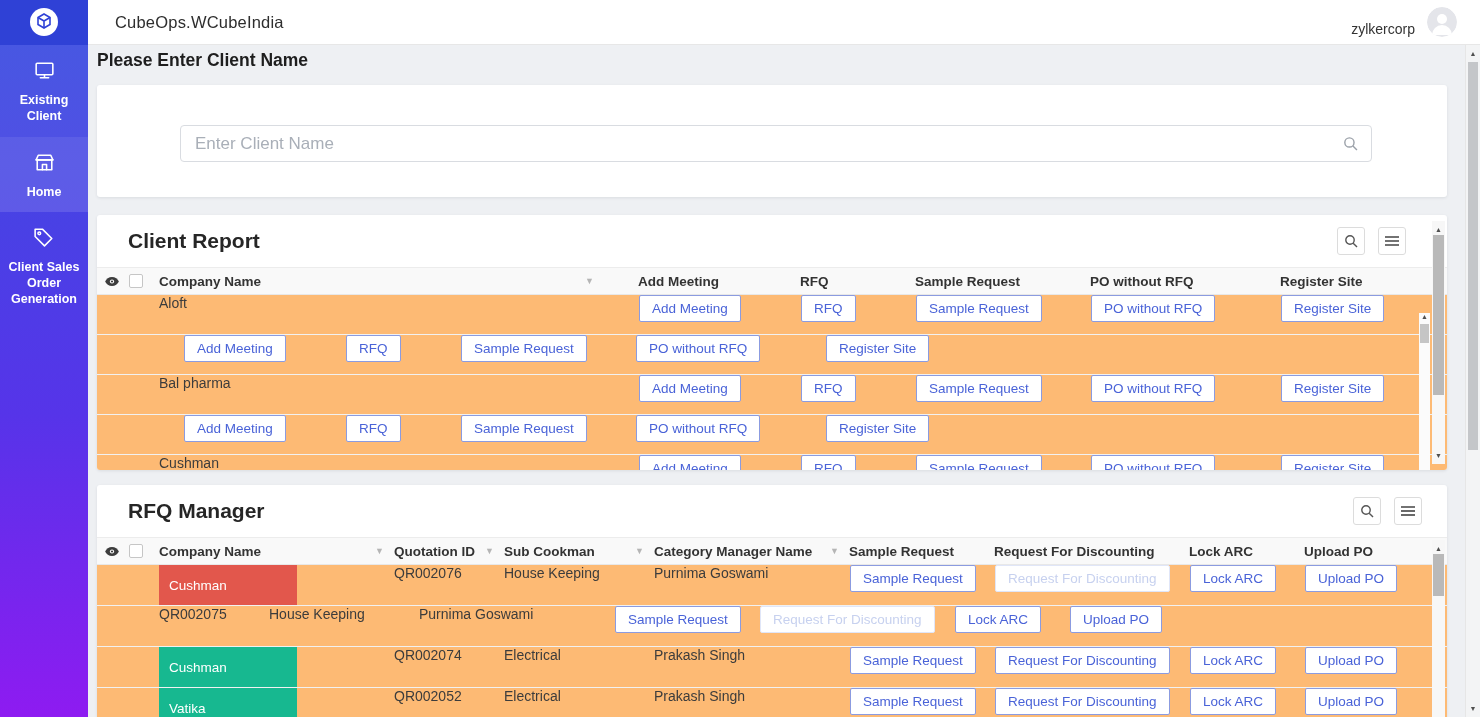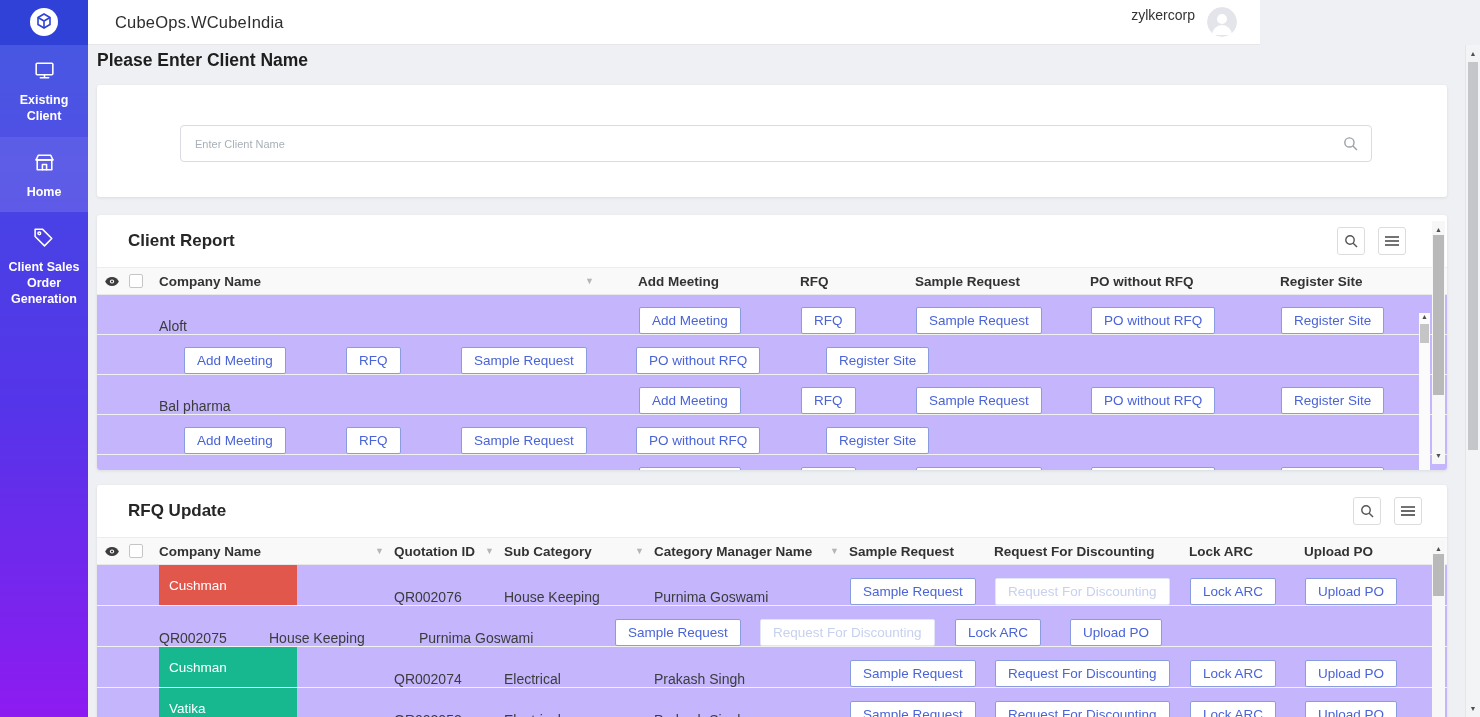--- a/index.html
+++ b/index.html
@@ -1,25 +1,25 @@
 <!DOCTYPE html>
 <html><head>
 <meta charset="utf-8">
 <style>
   * { margin:0; padding:0; box-sizing:border-box; }
   html,body { width:1480px; height:717px; overflow:hidden; background:#eef0f3;
               font-family:"Liberation Sans", sans-serif; }
 
   
-  .topbar { position:fixed; top:0; left:0; width:1260px; height:45px; background:#fff;
+  .topbar { position:fixed; top:0; left:0; width:1480px; height:45px; background:#fff;
             border-bottom:1px solid #e7e7e7; z-index:30; display:flex; align-items:center; }
   .logo-block { width:88px; height:45px; background:#2f41d6; display:flex;
                 align-items:center; justify-content:center; flex:0 0 88px; cursor:pointer; }
   .app-title { margin-left:27px; font-size:16.5px; color:#2e2e2e; font-weight:500; letter-spacing:.2px; }
-  .topbar-right { margin-left:auto; display:flex; align-items:flex-start; padding-right:23px; }
+  .topbar-right { margin-left:auto; display:flex; align-items:flex-end; padding-right:23px; }
   .user-name { font-size:14px; color:#333; margin-right:12px; }
   .avatar { width:30px; height:30px; border-radius:50%; overflow:hidden; cursor:pointer; }
 
   
   .sidebar { position:fixed; top:45px; left:0; width:88px; height:672px;
              background:linear-gradient(180deg,#3d4de1 0%,#5634e9 55%,#8e1bf1 100%);
              z-index:20; }
   .nav-item { padding:13px 3px 12px; text-align:center; cursor:pointer; }
   .nav-item.active { background:rgba(255,255,255,0.13); }
   .nav-item.semi { background:rgba(255,255,255,0.06); }
@@ -30,43 +30,43 @@
   
   .content { position:absolute; left:88px; top:45px; width:1392px; height:672px;
              background:#eef0f3; overflow:hidden; }
   .page-title { position:absolute; left:9px; top:5px; font-size:17.5px; font-weight:600; color:#1e1e1e; }
 
   .card { position:absolute; left:9px; width:1350px; background:#fff; border-radius:3px;
           box-shadow:0 1px 3px rgba(40,50,70,.10); }
   .search-card { top:40px; height:112px; }
   .search-wrap { position:absolute; left:83px; right:75px; top:40px; }
   .search-wrap input { width:100%; height:37px; border:1px solid #d9dce1; border-radius:4px;
-                       padding:0 42px 0 14px; font-size:11px; color:#333; outline:none;
+                       padding:0 42px 0 14px; font-size:17px; color:#333; outline:none;
                        font-family:"Liberation Sans",sans-serif; }
   .search-wrap input::placeholder { color:#a9afb8; }
   .input-search-icon { position:absolute; right:14px; top:11px; }
 
   .report-card { top:170px; height:255px; overflow:hidden; }
   .rfq-card    { top:440px; height:300px; overflow:hidden; }
 
   .panel-head { height:52px; display:flex; align-items:center; position:relative; }
-  .panel-title { margin-left:31px; font-size:17px; font-weight:600; color:#262626; }
+  .panel-title { margin-left:31px; font-size:21px; font-weight:600; color:#262626; }
   .panel-tools { position:absolute; top:12px; right:0; display:flex; }
   .tool-btn { width:28px; height:28px; background:#fff; border:1px solid #dcdcdc; border-radius:3px;
               display:flex; align-items:center; justify-content:center; cursor:pointer; }
   .report-card .tool-btn.search { margin-right:13px; }
   .report-card .panel-tools { right:41px; }
   .rfq-card .panel-tools { right:25px; }
   .rfq-card .tool-btn.search { margin-right:13px; }
 
   
   .thead { height:28px; background:#f9f9f9; border-top:1px solid #ececec; border-bottom:1px solid #e8e8e8;
            display:flex; align-items:center; }
   .thead .c { font-size:13.5px; font-weight:700; color:#333; display:flex; align-items:center; }
-  .trow { height:40px; display:flex; align-items:flex-end; border-bottom:1px solid #f1f1f1; background:#c4b5fd; }
+  .trow { height:40px; display:flex; align-items:flex-start; border-bottom:1px solid #f1f1f1; background:#fdba74; }
   .c { flex:0 0 auto; display:flex; align-items:center; overflow:hidden; white-space:nowrap; }
   .caret { margin-left:auto; color:#b5b5b5; font-size:9px; padding-right:20px; }
   .caret.tight { padding-right:10px; }
 
   .w-eye{width:30px; justify-content:center;} .w-chk{width:32px;}
   .w-cr-co{width:455px;} .w-cr-meet{width:162px;margin-left:24px;} .w-cr-rfq{width:115px;}
   .w-cr-sr{width:175px;} .w-cr-po{width:190px;} .w-cr-reg{flex:1;}
   .w-rq-co{width:235px;} .w-rq-qid{width:110px;} .w-rq-sub{width:150px;} .w-rq-mgr{width:195px;}
   .w-rq-sr{width:145px;} .w-rq-dis{width:195px;} .w-rq-lock{width:115px;} .w-rq-up{flex:1;}
 
@@ -314,21 +314,21 @@
     </div>
     <div class="panel-scroll">
       <span class="sb-arr up">▲</span>
       <div class="sb-thumb"></div>
       <span class="sb-arr dn">▼</span>
     </div>
   </section>
 
   <section class="card rfq-card">
     <div class="panel-head">
-      <h2 class="panel-title">RFQ Update</h2>
+      <h2 class="panel-title">RFQ Manager</h2>
       <div class="panel-tools">
         <button class="tool-btn search">
           <svg width="14" height="14" viewBox="0 0 14 14" fill="none" stroke="#555" stroke-width="1.4">
             <circle cx="6" cy="6" r="4.2"></circle>
               <line x1="9.2" y1="9.2" x2="13" y2="13"></line>
           </svg>
         </button>
         <button class="tool-btn">
           <svg width="14" height="12" viewBox="0 0 14 12" stroke="#444" stroke-width="1.6">
             <line x1="0" y1="2" x2="14" y2="2"></line>
@@ -351,21 +351,21 @@
         </div>
       <div class="c w-rq-co" style="align-items:center">
         <span>Company Name</span>
           <span class="caret tight">▼</span>
       </div>
       <div class="c w-rq-qid">
         <span>Quotation ID</span>
           <span class="caret tight">▼</span>
       </div>
       <div class="c w-rq-sub">
-        <span>Sub Category</span>
+        <span>Sub Cookman</span>
           <span class="caret tight">▼</span>
       </div>
       <div class="c w-rq-mgr">
         <span>Category Manager Name</span>
           <span class="caret tight">▼</span>
       </div>
       <div class="c w-rq-sr">Sample Request</div>
       <div class="c w-rq-dis">Request For Discounting</div>
       <div class="c w-rq-lock">Lock ARC</div>
       <div class="c w-rq-up">Upload PO</div>

